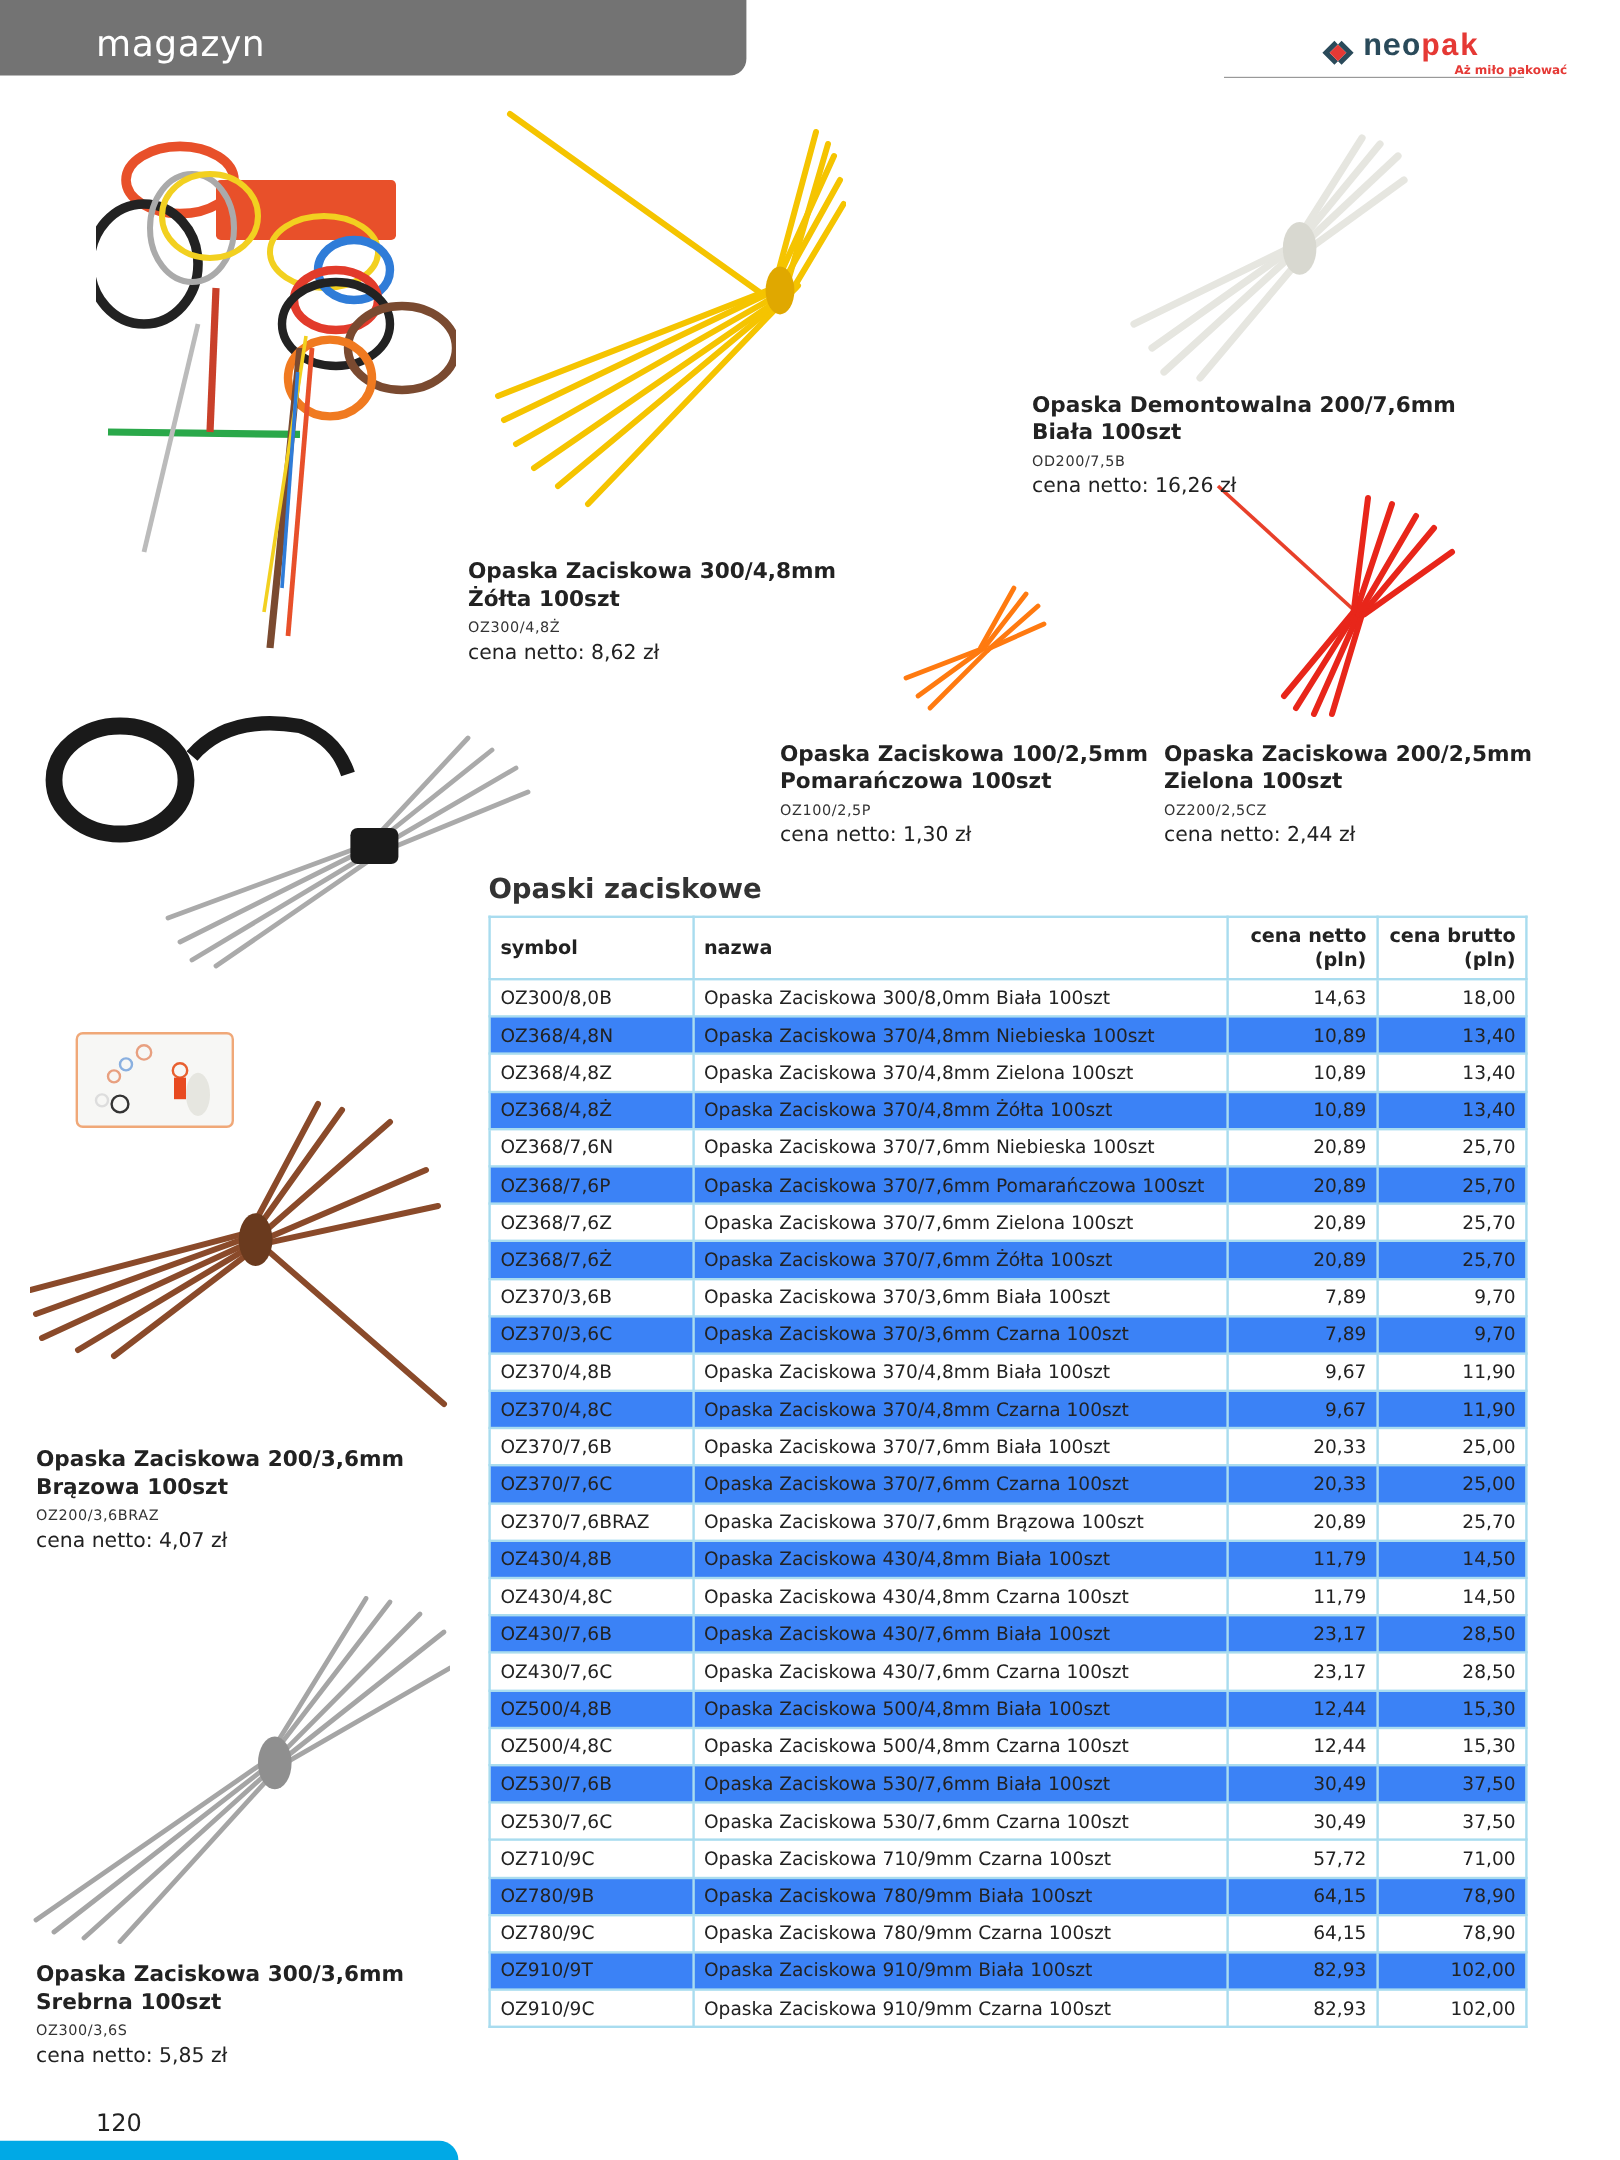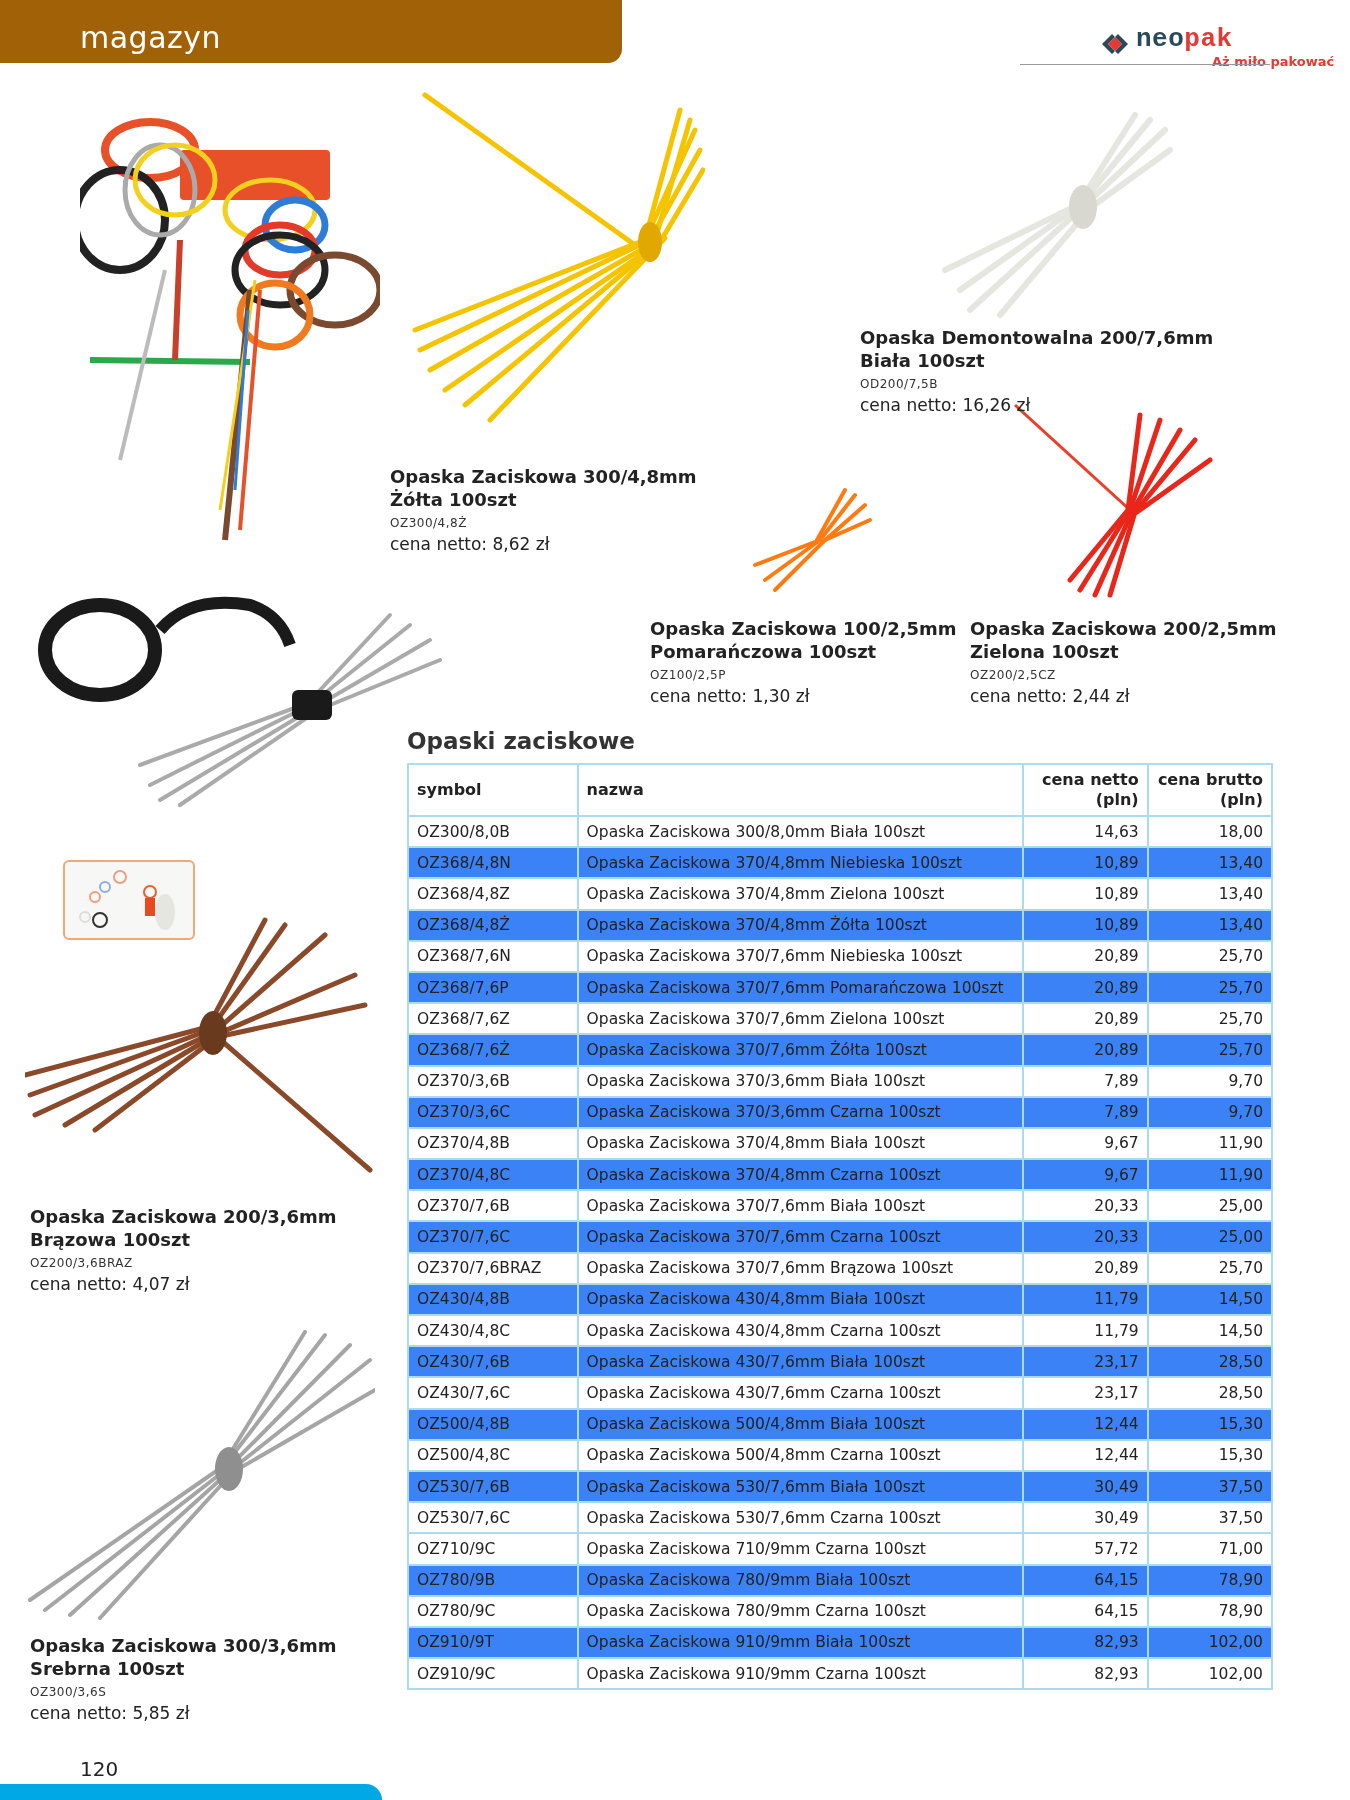--- a/index.html
+++ b/index.html
@@ -1,33 +1,33 @@
 <!DOCTYPE html>
 <html><head>
 <meta charset="utf-8">
 <style>
   * { box-sizing: border-box; margin: 0; padding: 0; }
   html, body { width: 1350px; height: 1800px; background: #ffffff; overflow: hidden; }
   body { position: relative; font-family: "DejaVu Sans", sans-serif; color: #222; }
 
   .header-tab {
     position: absolute; left: 0; top: 0; width: 622px; height: 63px;
-    background: #a16207; border-bottom-right-radius: 14px;
+    background: #737373; border-bottom-right-radius: 14px;
   }
   .header-tab span {
     position: absolute; left: 80px; top: 20px; font-size: 30px; color: #fff;
     font-family: "DejaVu Sans", sans-serif; letter-spacing: 0.5px;
   }
 
   .logo { position: absolute; left: 1100px; top: 24px; width: 170px; height: 40px; }
   .logo-mark { position: absolute; left: 0; top: 5px; width: 30px; height: 30px; }
   .logo-text { position: absolute; left: 36px; top: 0; font-size: 26px; font-weight: bold; letter-spacing: 0.5px; font-family: Liberation Mono, monospace; }
   .logo-text .neo { color: #2a4a5a; }
   .logo-text .pak { color: #e53935; }
-  .logo-tag { position: absolute; left: 112px; top: 30px; font-size: 13px; color: #e53935; font-weight: bold; white-space: nowrap; }
+  .logo-tag { position: absolute; left: 112px; top: 30px; font-size: 10px; color: #e53935; font-weight: bold; white-space: nowrap; }
   .logo-rule { position: absolute; left: 1020px; top: 64px; width: 250px; height: 1px; background: #999; }
 
   .product-caption { position: absolute; text-align: left; }
   .product-caption .title { font-family: "DejaVu Sans", sans-serif; font-weight: bold; font-size: 18px; line-height: 23px; color: #222; }
   .product-caption .code { font-size: 12px; color: #333; margin-top: 5px; letter-spacing: 0.5px; }
   .product-caption .price { font-size: 17px; color: #222; margin-top: 4px; }
 
   .img { position: absolute; }
 
   .table-title {

